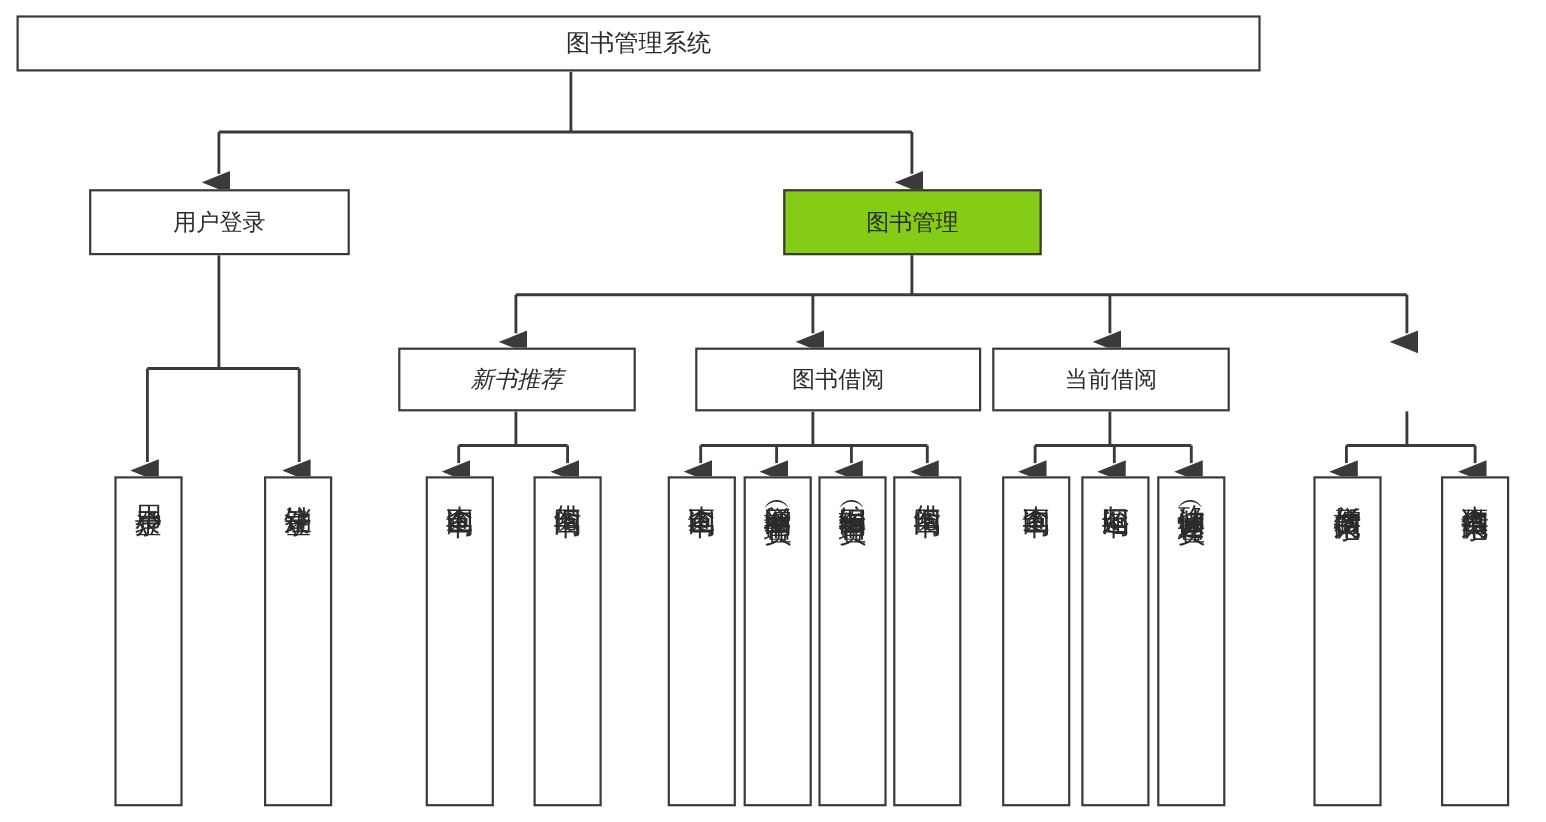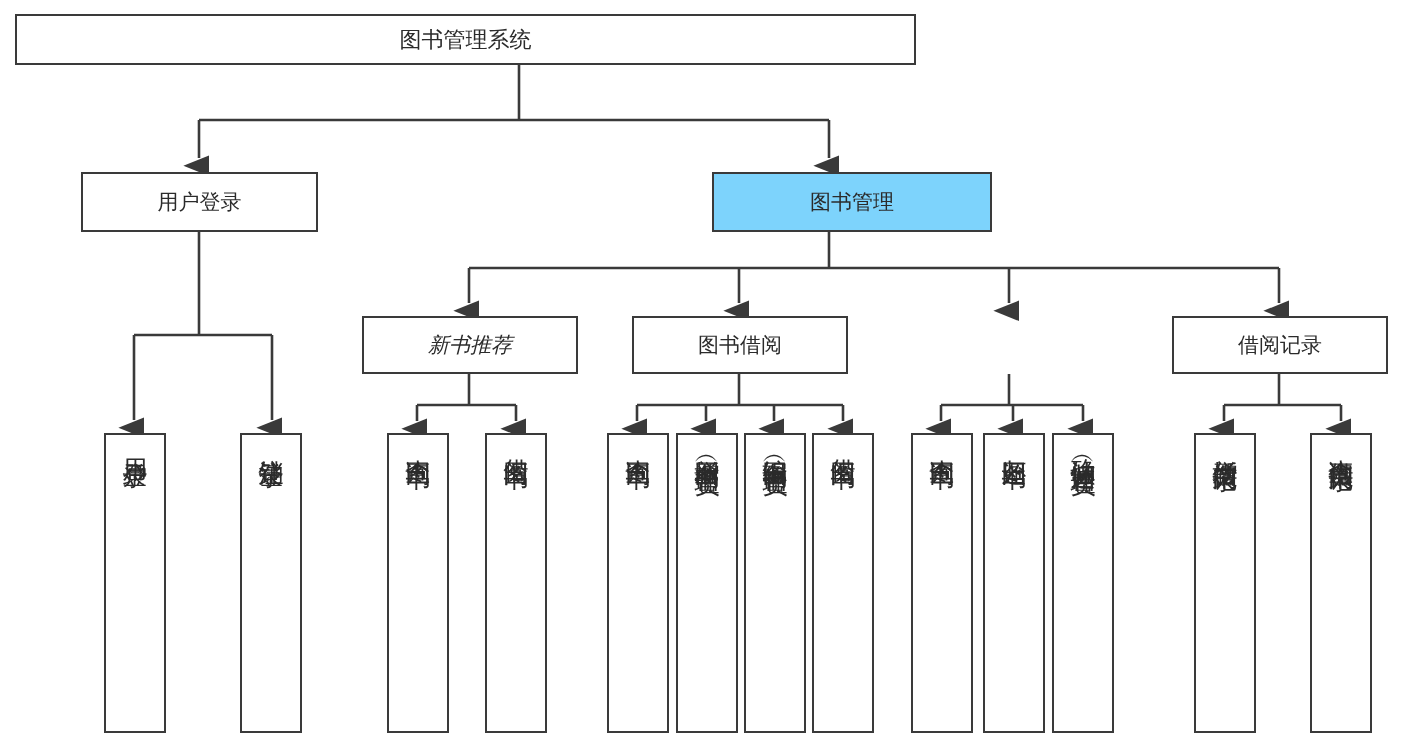--- a/index.html
+++ b/index.html
@@ -114,44 +114,44 @@
       <path d="M1013,405 L1013,421" marker-end="url(#arrow)"></path>
       <path d="M1083,405 L1083,421" marker-end="url(#arrow)"></path>
 
       <path d="M1279,374 L1279,405"></path>
       <path d="M1224,405 L1341,405"></path>
       <path d="M1224,405 L1224,421" marker-end="url(#arrow)"></path>
       <path d="M1341,405 L1341,421" marker-end="url(#arrow)"></path>
     </g>
   </svg>
 
-  <div class="node horiz root" style="left: 15px; top: 14px; width: 901px; height: 51px; border-color: rgb(58, 58, 58); background: rgb(255, 255, 255);">
+  <div class="node horiz root" style="left: 15px; top: 14px; width: 1131px; height: 51px; border-color: rgb(58, 58, 58); background: rgb(255, 255, 255);">
     <span class="label" style="color: rgb(43, 43, 43);">图书管理系统</span>
   </div>
 
   <div class="node horiz" style="left: 81px; top: 172px; width: 237px; height: 60px; border-color: rgb(58, 58, 58); background: rgb(255, 255, 255);">
     <span class="label" style="color: rgb(43, 43, 43);">用户登录</span>
   </div>
 
-  <div class="node horiz" style="left: 712px; top: 172px; width: 280px; height: 60px; border-color: rgb(58, 58, 58); background: #7dd3fc;">
+  <div class="node horiz" style="left: 712px; top: 172px; width: 235px; height: 60px; border-color: rgb(58, 58, 58); background: #84cc16;">
     <span class="label" style="color: rgb(43, 43, 43);">图书管理</span>
   </div>
 
   <div class="node horiz" style="left: 362px; top: 316px; width: 216px; height: 58px; border-color: rgb(58, 58, 58); background: rgb(255, 255, 255);">
     <span class="label" style="color: rgb(43, 43, 43); font-style: italic;">新书推荐</span>
   </div>
 
-  <div class="node horiz" style="left: 632px; top: 316px; width: 216px; height: 58px; border-color: rgb(58, 58, 58); background: rgb(255, 255, 255);">
+  <div class="node horiz" style="left: 632px; top: 316px; width: 260px; height: 58px; border-color: rgb(58, 58, 58); background: rgb(255, 255, 255);">
     <span class="label" style="color: rgb(43, 43, 43);">图书借阅</span>
   </div>
 
-
-  <div class="node horiz" style="left: 1172px; top: 316px; width: 216px; height: 58px; border-color: rgb(58, 58, 58); background: rgb(255, 255, 255);">
-    <span class="label" style="color: rgb(43, 43, 43);">借阅记录</span>
-  </div>
+  <div class="node horiz" style="left: 902px; top: 316px; width: 216px; height: 58px; border-color: rgb(58, 58, 58); background: rgb(255, 255, 255);">
+    <span class="label" style="color: rgb(43, 43, 43);">当前借阅</span>
+  </div>
+
 
   <div class="node vert" style="left: 104px; top: 433px; width: 62px; height: 300px; border-color: rgb(58, 58, 58); background: rgb(255, 255, 255);">
     <span class="label" style="color: rgb(43, 43, 43);">用户登录</span>
   </div>
 
   <div class="node vert" style="left: 240px; top: 433px; width: 62px; height: 300px; border-color: rgb(58, 58, 58); background: rgb(255, 255, 255);">
     <span class="label" style="color: rgb(43, 43, 43);">注销登录</span>
   </div>
 
   <div class="node vert" style="left: 387px; top: 433px; width: 62px; height: 300px; border-color: rgb(58, 58, 58); background: rgb(255, 255, 255);">

